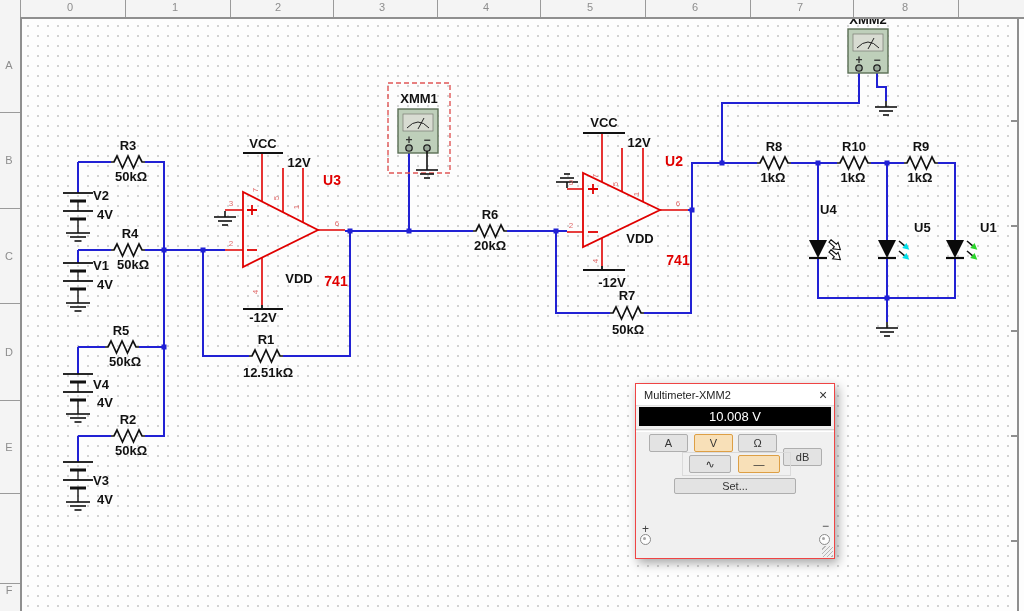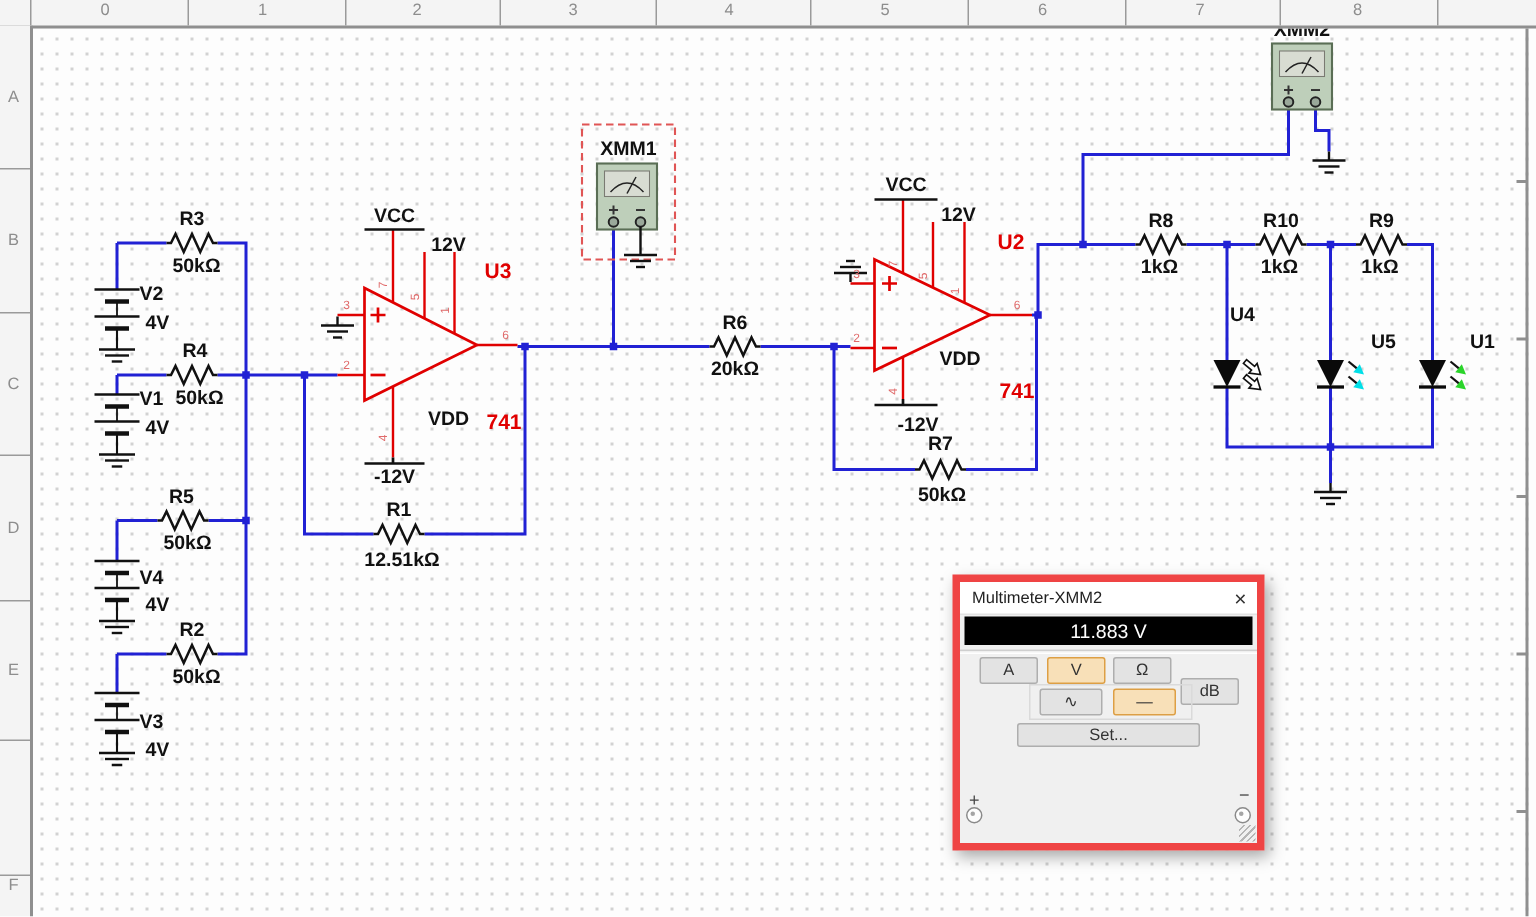--- a/index.html
+++ b/index.html
@@ -23,21 +23,21 @@
   .wire{stroke:#2121d4;stroke-width:2;fill:none;}
   .blk{stroke:#111;fill:none;}
   .redline{stroke:#e00000;fill:none;}
   .lbl{font:bold 13px "Liberation Sans",sans-serif;fill:#111;}
   .lblred-lg{font:bold 14px "Liberation Sans",sans-serif;fill:#e00000;}
   .pinnum{font:8px "Liberation Sans",sans-serif;fill:#e06a6a;}
   .tc{text-anchor:middle;}
   .mmsign{font:bold 12px "Liberation Sans",sans-serif;fill:#333;text-anchor:middle;}
   
   #mm-dialog{position:absolute;left:635px;top:383px;width:198px;height:174px;background:#f0f0f0;
-    border:5px solid #ef4444;box-shadow:3px 4px 10px rgba(0,0,0,.35);z-index:10;font-size:11px;color:#222;text-decoration:underline;}
+    border:1px solid #ef4444;box-shadow:3px 4px 10px rgba(0,0,0,.35);z-index:10;font-size:11px;color:#222;text-decoration:underline;}
   #mm-title{position:absolute;left:0;top:0;right:0;height:21px;background:#fff;border-bottom:1px solid #e2e2e2;display:flex;align-items:center;}
   #mm-title .t{padding-left:8px;flex:1;}
   #mm-close{width:22px;height:21px;display:flex;align-items:center;justify-content:center;font-size:14px;color:#333;cursor:pointer;}
   #mm-display{position:absolute;left:3px;top:23px;width:192px;height:19px;background:#000;color:#fff;
     display:flex;align-items:center;justify-content:center;font-size:13px;}
   .sep{position:absolute;left:0;right:0;top:45px;height:1px;border-top:1px solid #cfcfcf;border-bottom:1px solid #fff;}
   .mbtn{position:absolute;height:16px;background:#e3e3e3;border:1px solid #aeaeae;border-radius:2px;
     font-size:11px;color:#333;display:flex;align-items:center;justify-content:center;line-height:1;cursor:pointer;}
   .mbtn.sel{background:#f8e0b8;border-color:#dd9f45;}
   .groupbox{position:absolute;left:46px;top:68px;width:107px;height:22px;border:1px solid #dadada;}
@@ -318,21 +318,21 @@
   <div class="border-tick" style="left:1011px;top:225px"></div>
   <div class="border-tick" style="left:1011px;top:330px"></div>
   <div class="border-tick" style="left:1011px;top:435px"></div>
   <div class="border-tick" style="left:1011px;top:540px"></div>
 
   <div id="mm-dialog">
     <div id="mm-title">
       <span class="t">Multimeter-XMM2</span>
       <span id="mm-close">×</span>
     </div>
-    <div id="mm-display">11.883 V</div>
+    <div id="mm-display">10.008 V</div>
     <div class="sep"></div>
     <div class="mbtn" style="left:13px;top:50px;width:37px">A</div>
     <div class="mbtn sel" style="left:58px;top:50px;width:37px">V</div>
     <div class="mbtn" style="left:102px;top:50px;width:37px">Ω</div>
     <div class="mbtn" style="left:147px;top:64px;width:37px">dB</div>
     <div class="groupbox"></div>
     <div class="mbtn" style="left:53px;top:71px;width:40px">∿</div>
     <div class="mbtn sel" style="left:102px;top:71px;width:40px">—</div>
     <div class="mbtn" style="left:38px;top:94px;width:120px;height:14px">Set...</div>
     <span class="plusminus" style="left:6px;top:138px">+</span>

